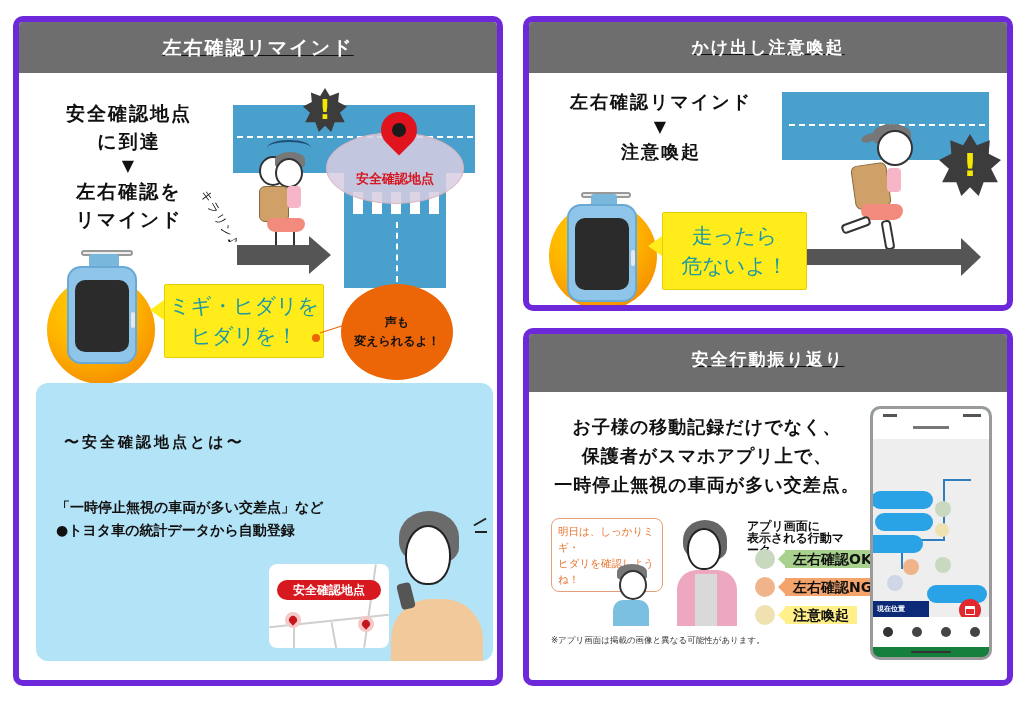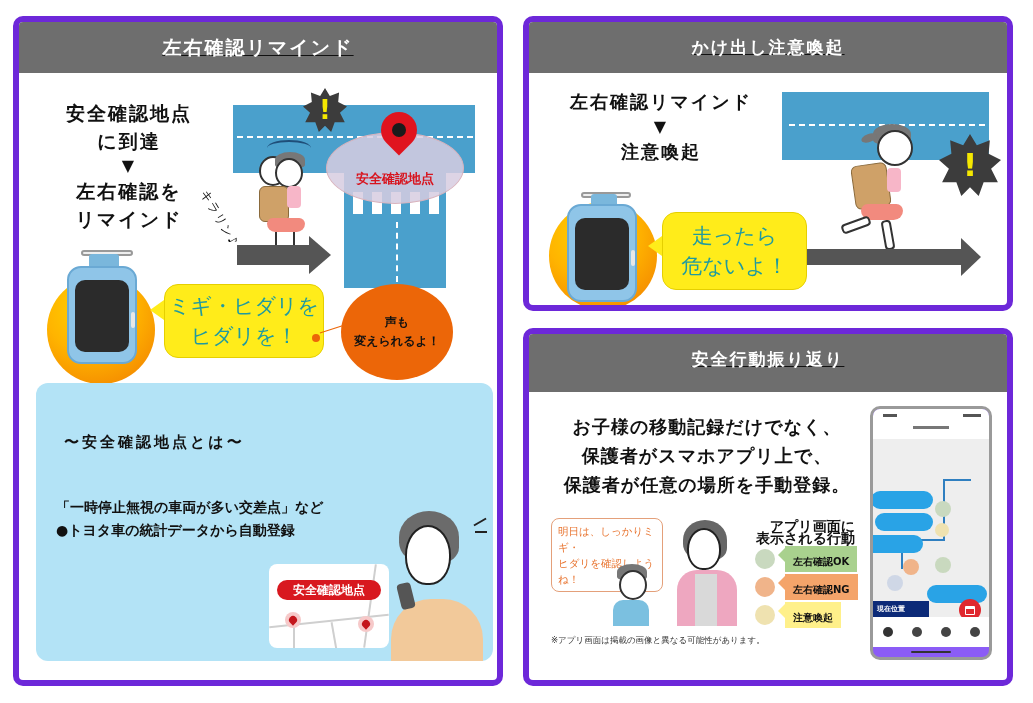--- a/index.html
+++ b/index.html
@@ -28,21 +28,21 @@
   .ellipse { border-radius: 50%; }
   .pin { width: 36px; height: 36px; background: #e0141e; border-radius: 50% 50% 50% 0; transform: rotate(-45deg); }
   .pin-dot { position: absolute; width: 14px; height: 14px; background: #1b1b1b; border-radius: 50%; left: 11px; top: 11px; }
 
   .device-circle { border-radius: 50%; background: radial-gradient(circle at 40% 30%, #ffd400 0%, #ffb400 45%, #f07a00 100%); }
   .device { background: #8fc5e8; border-radius: 14px; border: 2px solid #6aa9d4; }
   .device-screen { background: #2b2b2b; border-radius: 10px; }
   .device-clip { background: #7ab7dc; border-radius: 3px; }
   .device-pin { height: 6px; border: 2px solid #999; border-radius: 4px; background: #eee; }
 
-  .bubble-yellow { background: #ffec1a; border: 1px solid #e5cf00; border-radius: 14px; color: #1f9aa0; font-size: 21px; line-height: 30px; text-align: center; display: flex; align-items: center; justify-content: center; flex-direction: column; }
+  .bubble-yellow { background: #ffec1a; border: 1px solid #e5cf00; border-radius: 2px; color: #1f9aa0; font-size: 21px; line-height: 30px; text-align: center; display: flex; align-items: center; justify-content: center; flex-direction: column; }
   .bubble-tail { width: 0; height: 0; border-top: 10px solid transparent; border-bottom: 10px solid transparent; border-right: 14px solid #ffec1a; }
 
   .voice-circle { background: #ec6608; border-radius: 50%; color: #111; font-weight: bold; font-size: 12px; text-align: center; line-height: 19px; display: flex; flex-direction: column; justify-content: center; }
 
   .info-box { background: #b3e3f6; border-radius: 12px; }
   .info-title { font-weight: bold; font-size: 15px; letter-spacing: 3px; margin-top: 24px; }
   .info-line { font-weight: bold; font-size: 14px; line-height: 23px; }
 
   .map-card { background: #fff; border-radius: 8px; overflow: hidden; }
   .map-tag { background: #d8181f; color: #fff; font-weight: bold; font-size: 12px; border-radius: 10px; text-align: center; line-height: 20px; }
@@ -66,24 +66,24 @@
   #p2 .panel-head { height: 51px; line-height: 51px; font-size: 17px; }
 
   
   #p3 { left: 523px; top: 328px; width: 490px; height: 358px; }
   #p3 .panel-head { height: 58px; line-height: 50px; font-size: 17px; }
   .desc-text { font-weight: bold; font-size: 18px; line-height: 29px; text-align: center; letter-spacing: 1px; }
 
   .speech-box { border: 1px solid #e4a07a; border-radius: 8px; background: #fff; color: #e8732e; font-size: 10.5px; line-height: 16px; padding: 4px 6px; }
   .mark-row { display: flex; align-items: center; gap: 4px; height: 22px; }
   .mark-icon { width: 20px; height: 20px; border-radius: 50%; }
-  .mark-label { font-weight: bold; font-size: 10px; padding: 7px 8px; height: 26px; line-height: 18px; position: relative; }
+  .mark-label { font-weight: bold; font-size: 14px; padding: 0 8px; height: 18px; line-height: 18px; position: relative; }
   .mark-label::before { content: ""; position: absolute; left: -7px; top: 2px; border-top: 7px solid transparent; border-bottom: 7px solid transparent; border-right: 7px solid currentColor; }
 
-  .smartphone { background: #8b5cf6; border: 3px solid #9a9a9a; border-radius: 10px; overflow: hidden; }
+  .smartphone { background: #15803d; border: 3px solid #9a9a9a; border-radius: 10px; overflow: hidden; }
   .sp-map { background: #eeeeee; }
   .sp-bubble { background: #29a3e6; border-radius: 10px; color: #fff; font-size: 4px; text-align: center; line-height: 6px; padding-top: 3px; }
   .sp-node { border-radius: 50%; }
   .sp-route { background: #2f7fc0; }
   .sp-current { background: #0c2a78; color: #fff; font-weight: bold; font-size: 7px; line-height: 17px; padding-left: 4px; }
   .sp-cal { background: #e0282e; border-radius: 50%; display: flex; align-items: center; justify-content: center; }
   .sp-cal i { width: 10px; height: 9px; border: 1.5px solid #fff; border-top-width: 3px; border-radius: 1px; display: block; }
   .sp-nav { display: flex; justify-content: space-around; align-items: center; background: #fff; }
   .sp-nav-icon { width: 10px; height: 10px; border-radius: 50%; background: #333; }
   .sp-home-bar { width: 40px; height: 2px; background: #333; border-radius: 2px; }
@@ -240,39 +240,39 @@
     <span>危ないよ！</span>
   </div>
 </div>
 
 <div id="p3" class="panel">
   <div class="panel-head">安全行動振り返り</div>
 
   <div class="abs desc-text" style="left:8px; top:78px; width:340px;">
     <div>お子様の移動記録だけでなく、</div>
     <div>保護者がスマホアプリ上で、</div>
-    <div>保護者が任意の場所を手動登録。</div>
+    <div>一時停止無視の車両が多い交差点。</div>
   </div>
 
   <div class="abs speech-box" style="left:22px; top:184px; width:112px;">
     <div>明日は、しっかりミギ・</div>
     <div>ヒダリを確認しようね！</div>
   </div>
 
   <div class="abs" style="left:70px; top:184px; width:150px; height:110px;">
     <div class="abs person-hair" style="left:84px; top:2px; width:44px; height:40px; background:#666;"></div>
     <div class="abs person-head" style="left:88px; top:10px; width:34px; height:42px;"></div>
     <div class="abs" style="left:78px; top:52px; width:60px; height:56px; background:#eea7c0; border-radius:20px 20px 0 0;"></div>
     <div class="abs" style="left:96px; top:56px; width:22px; height:52px; background:#d9d9d9;"></div>
     <div class="abs kid-hair" style="left:18px; top:46px; width:30px; height:16px;"></div>
     <div class="abs kid-head" style="left:20px; top:52px; width:28px; height:30px;"></div>
     <div class="abs" style="left:14px; top:82px; width:36px; height:26px; background:#7bc0e0; border-radius:10px 10px 0 0;"></div>
   </div>
 
-  <div class="abs" style="left:218px; top:186px; width:108px; text-align:right; font-size:14px; font-weight:bold; line-height:12px;">
+  <div class="abs" style="left:218px; top:186px; width:108px; text-align:left; font-size:12px; font-weight:bold; line-height:12px;">
     <div>アプリ画面に</div>
     <div>表示される行動マーク</div>
   </div>
   <div class="abs" style="left:226px; top:214px; display:flex; flex-direction:column; gap:6px;">
     <div class="mark-row">
       <span class="mark-icon" style="background:#c9d9bf;"></span>
       <span class="mark-label" style="background:#a9d18e; color:#a9d18e; margin-left:6px;"><span style="color:#111;">左右確認OK</span></span>
     </div>
     <div class="mark-row">
       <span class="mark-icon" style="background:#f0b48a;"></span>

